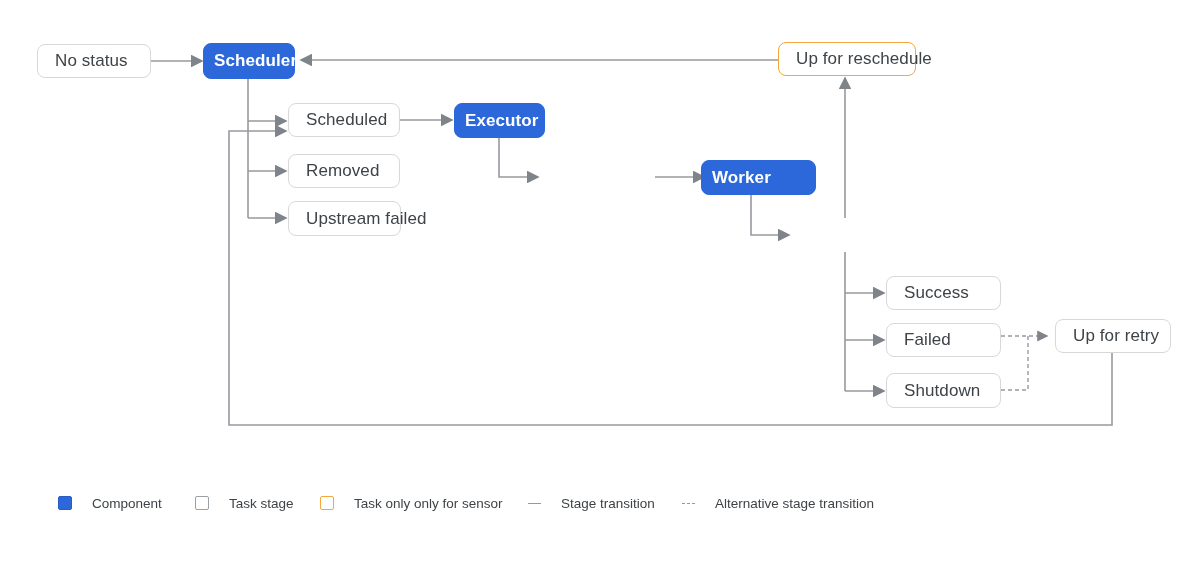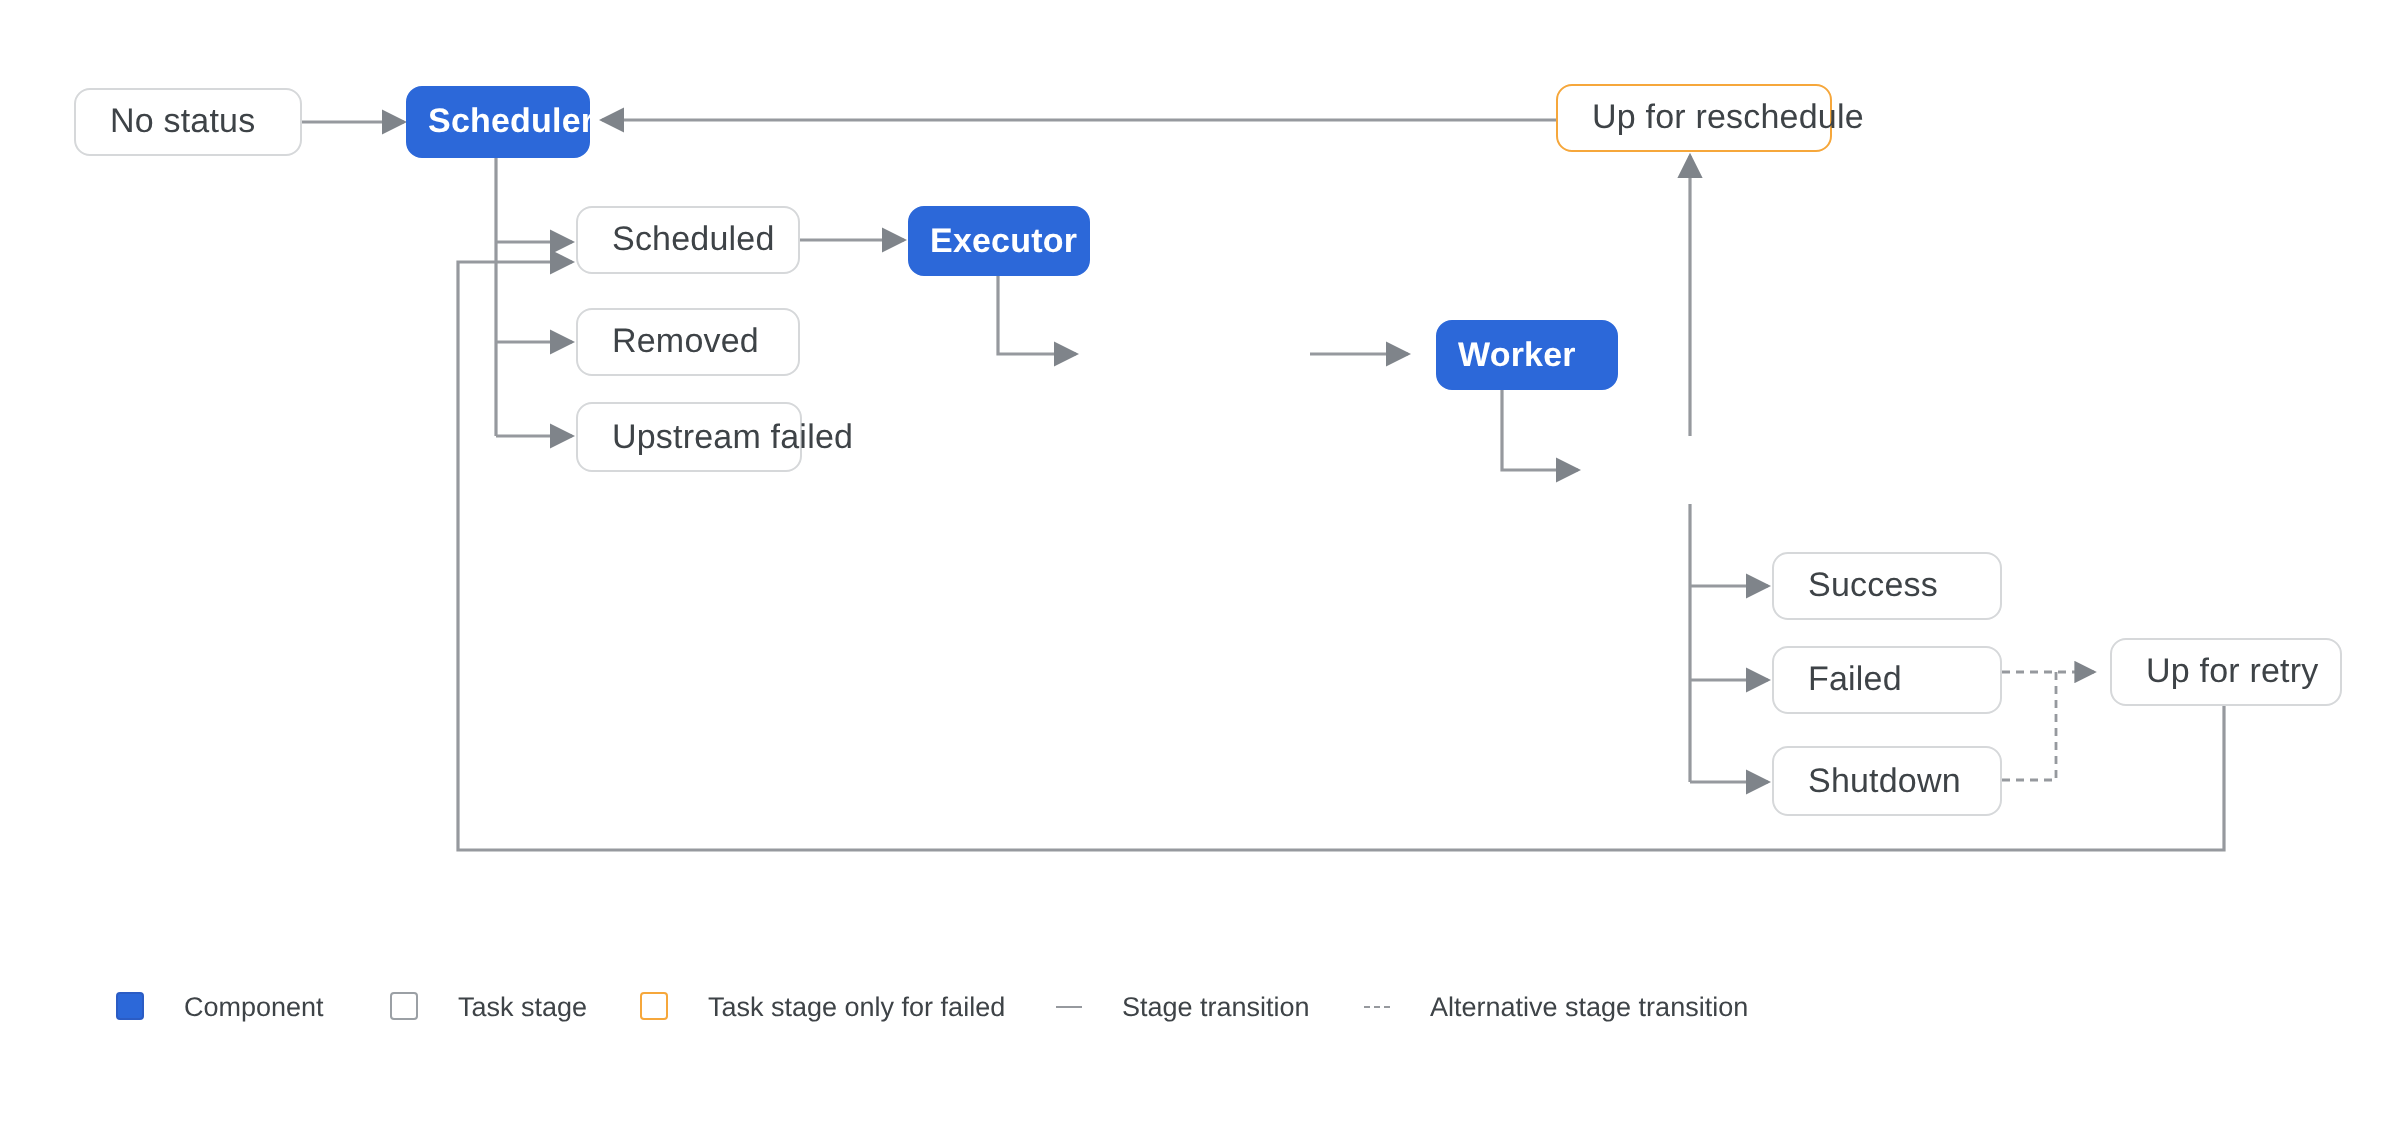--- a/index.html
+++ b/index.html
@@ -77,21 +77,21 @@
   <div class="node" style="left:288px;top:154px;width:112px;height:34px">
       <span>Removed</span>
     </div>
   <div class="node" style="left:288px;top:201px;width:113px;height:35px">
       <span>Upstream failed</span>
     </div>
 
   <div class="node component" style="left:454px;top:103px;width:91px;height:35px">
       <span>Executor</span>
     </div>
-  <div class="node component" style="left:718px;top:160px;width:91px;height:35px">
+  <div class="node component" style="left:701px;top:160px;width:115px;height:35px">
       <span>Worker</span>
     </div>
 
   <div class="node" style="left:886px;top:276px;width:115px;height:34px">
       <span>Success</span>
     </div>
   <div class="node" style="left:886px;top:323px;width:115px;height:34px">
       <span>Failed</span>
     </div>
   <div class="node" style="left:886px;top:373px;width:115px;height:35px">
@@ -104,21 +104,21 @@
   <div class="legend-item" style="left:58px">
     <span class="swatch component"></span>
     <span>Component</span>
   </div>
   <div class="legend-item" style="left:195px">
     <span class="swatch stage"></span>
     <span>Task stage</span>
   </div>
   <div class="legend-item" style="left:320px">
     <span class="swatch sensor"></span>
-    <span>Task stage only for failed</span>
+    <span>Task only only for sensor</span>
   </div>
   <div class="legend-item" style="left:528px">
     <span class="lineswatch"></span>
     <span>Stage transition</span>
   </div>
   <div class="legend-item" style="left:682px">
     <span class="lineswatch dashed"></span>
     <span>Alternative stage transition</span>
   </div>
 

